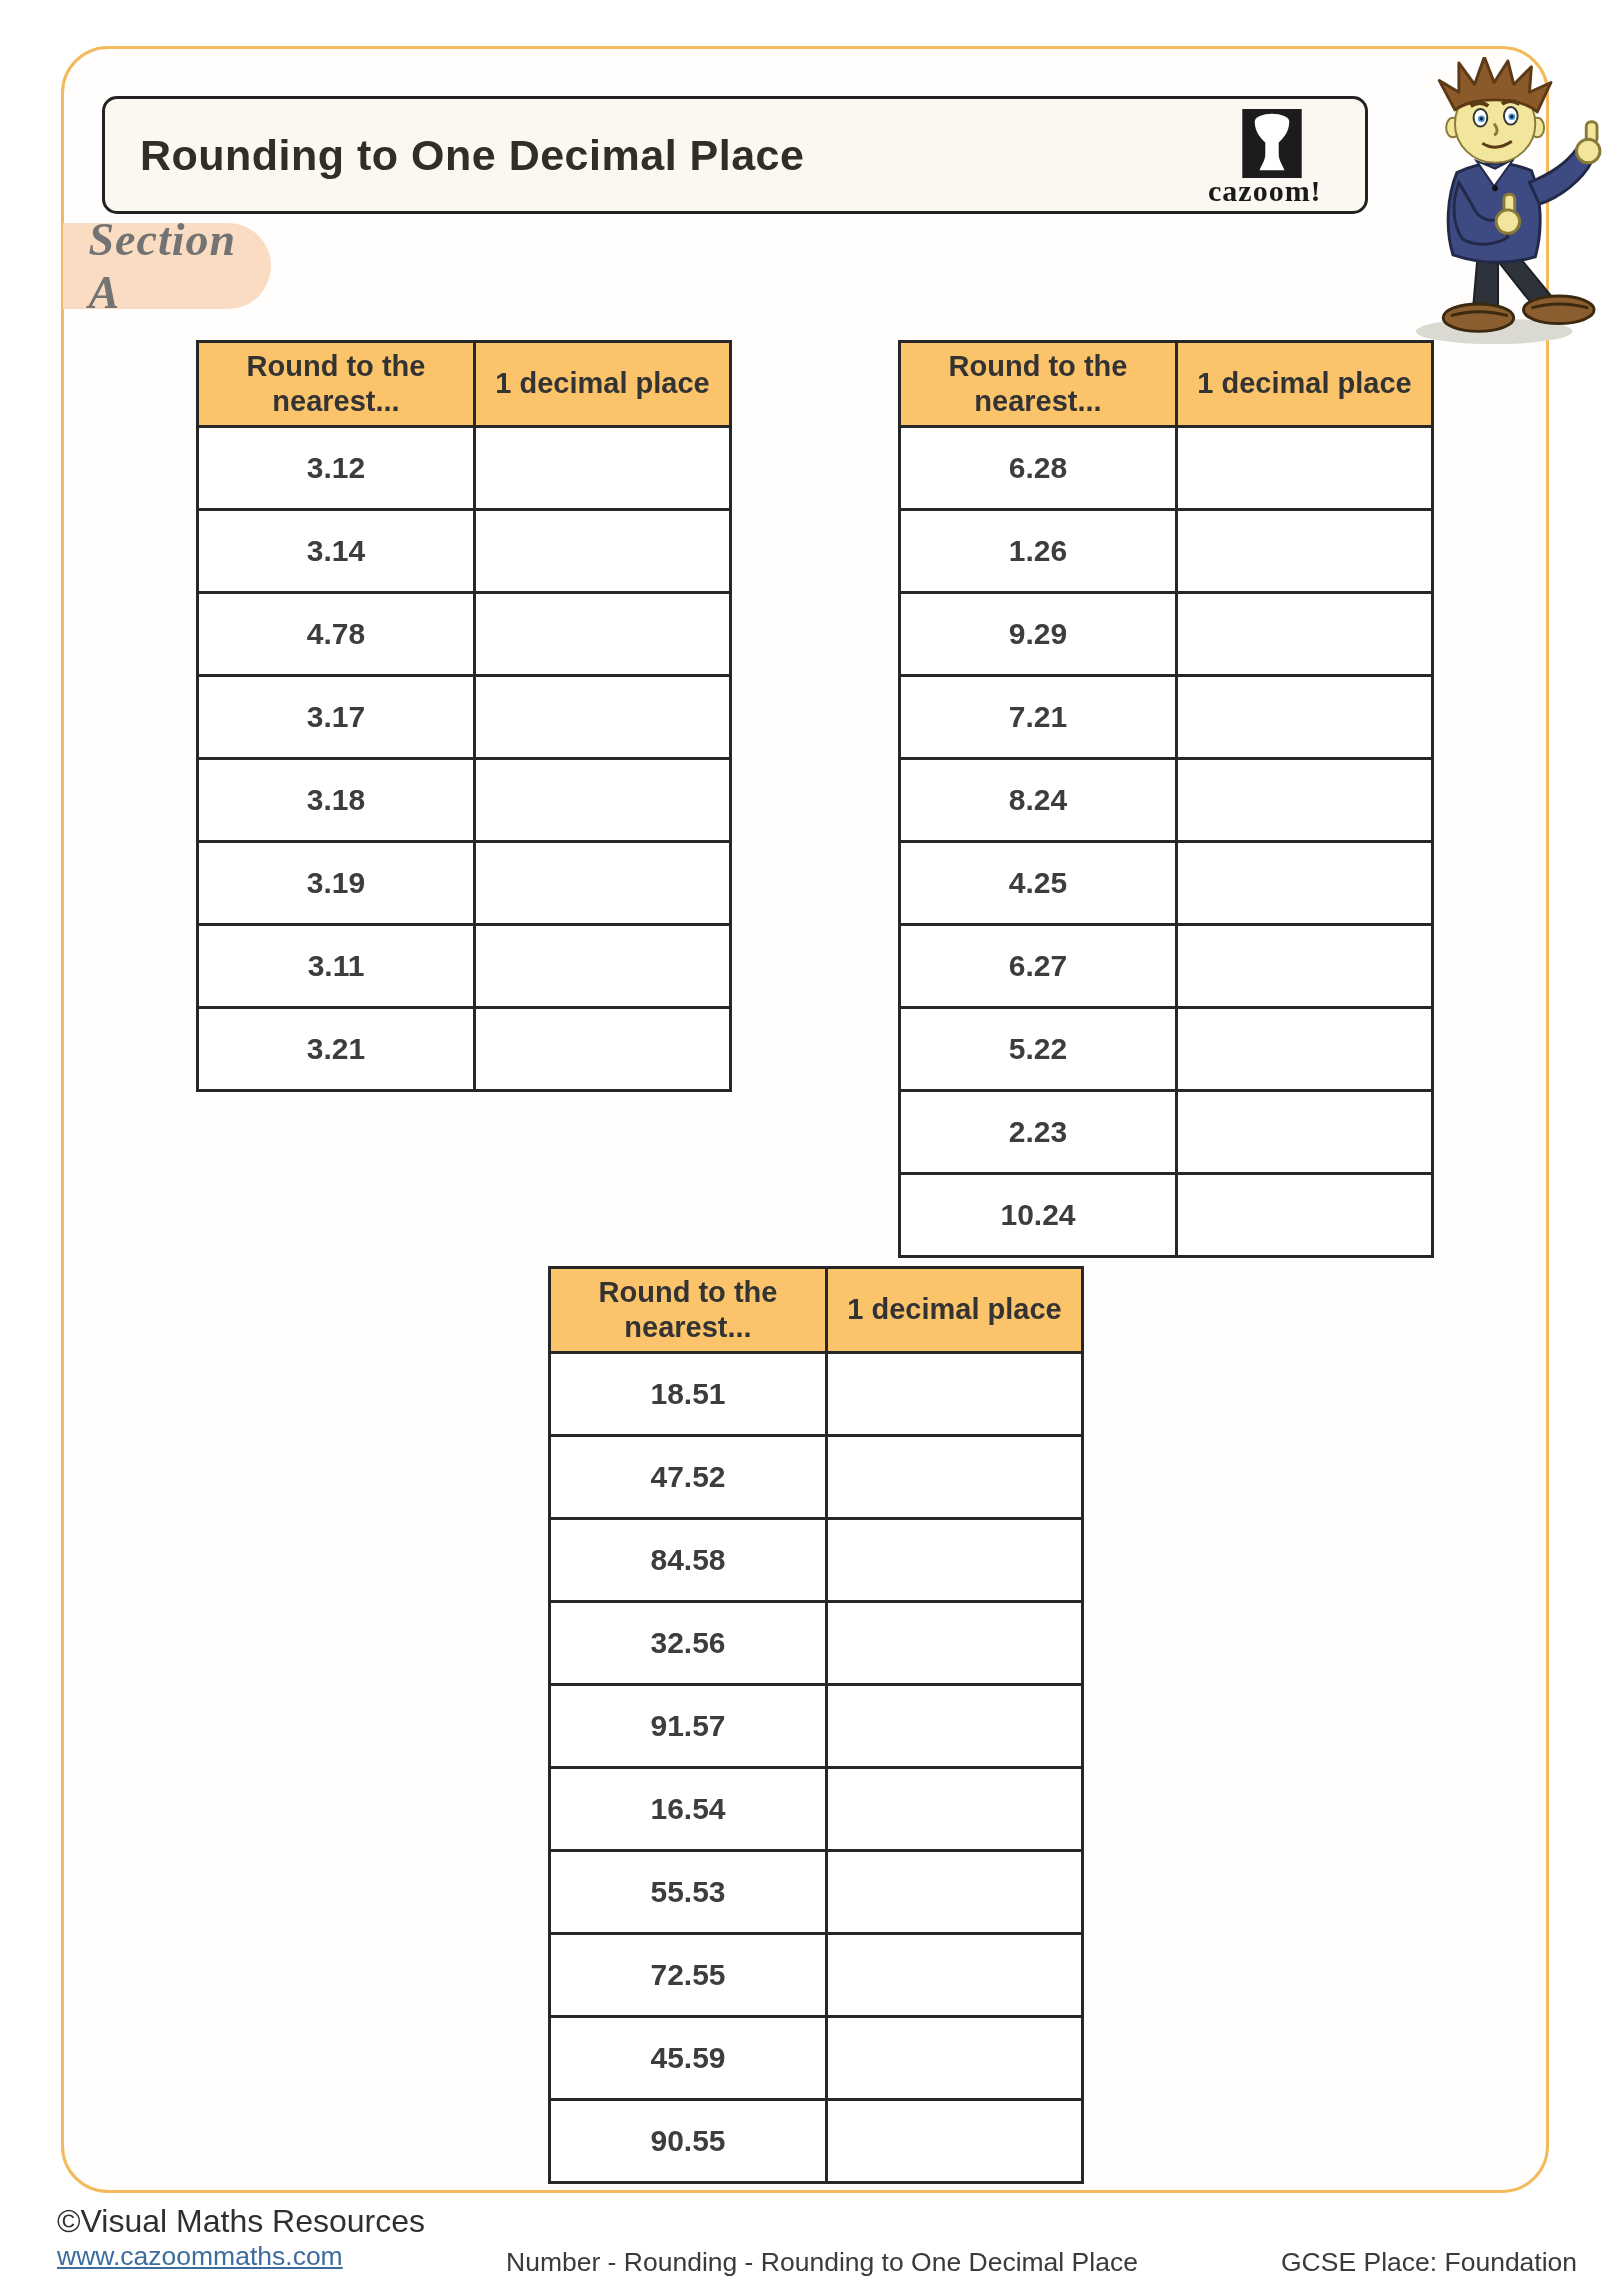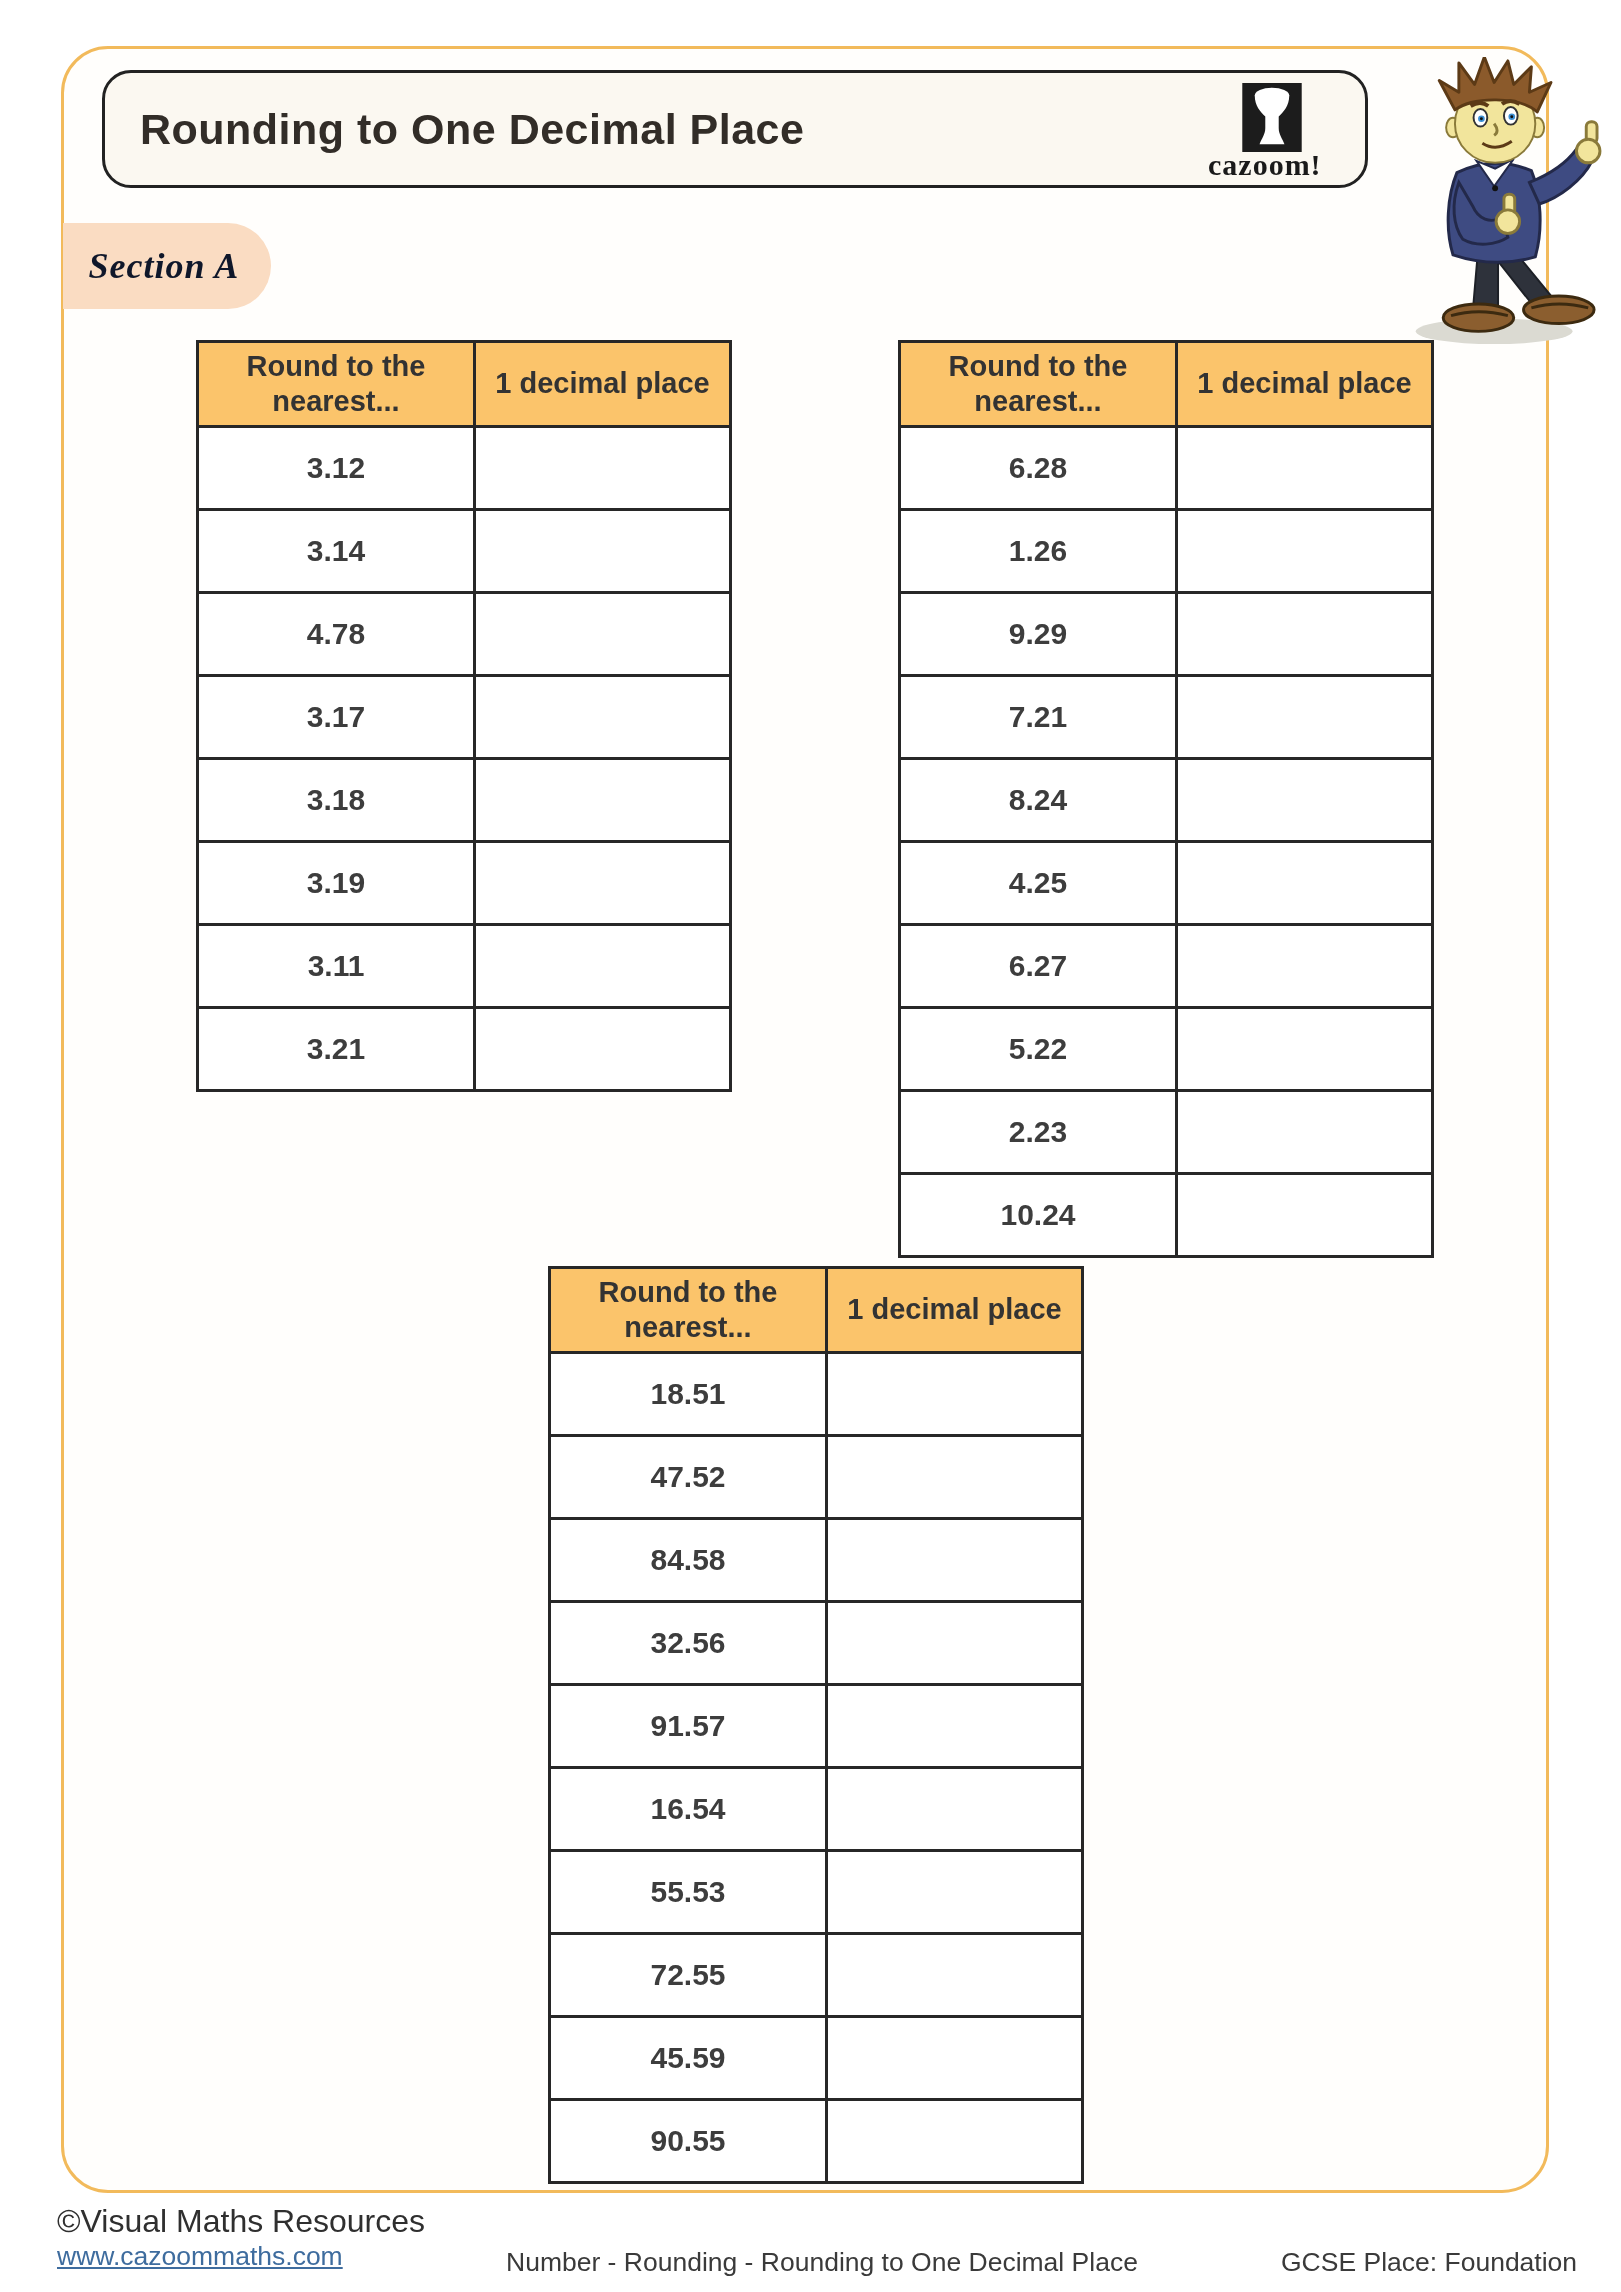--- a/index.html
+++ b/index.html
@@ -10,24 +10,24 @@
     font-family:"Liberation Sans", sans-serif;
     overflow:hidden;
   }
   .frame{
     position:absolute;left:61px;top:46px;width:1482px;height:2141px;
     border:3.9px solid var(--gold,#F2BA5B);
     border-radius:47px;
     background:#fffefc;
   }
   .title-box{
-    position:absolute;left:102px;top:70px;width:1260px;height:112px;
+    position:absolute;left:102px;top:96px;width:1260px;height:112px;
     background:var(--cream,#FBF8F1);
     border:3.9px solid #222222;
-    border-radius:29px;
+    border-radius:15px;
     z-index:2;
   }
   .title-text{
     position:absolute;left:35px;top:50%;transform:translateY(-50%);
     font-size:43px;font-weight:bold;color:#322d28;letter-spacing:0.5px;
     white-space:nowrap;
   }
   .logo{
     position:absolute;right:30px;top:9.8px;width:127px;
   }
@@ -40,21 +40,21 @@
     position:absolute;left:63px;top:223px;width:182px;height:86px;
     background:var(--peach,#FADCC2);
     border-radius:0 43px 43px 0;
     display:flex;align-items:center;
     padding-left:25.5px;
     z-index:2;
   }
   .section-text{
     font-family:"Liberation Serif", serif;
     font-style:italic;font-weight:bold;
-    font-size:36px;color:#0f172a;letter-spacing:1px;
+    font-size:46px;color:#737373;letter-spacing:1px;
   }
   .mascot{
     position:absolute;left:1394px;top:57px;width:214px;height:292px;z-index:5;
   }
   table.ws{
     position:absolute;border-collapse:collapse;table-layout:fixed;
     background:#a21caf;z-index:2;
   }
   .ws th,.ws td{border:3.9px solid #272727;padding:0;}
   .ws th{

